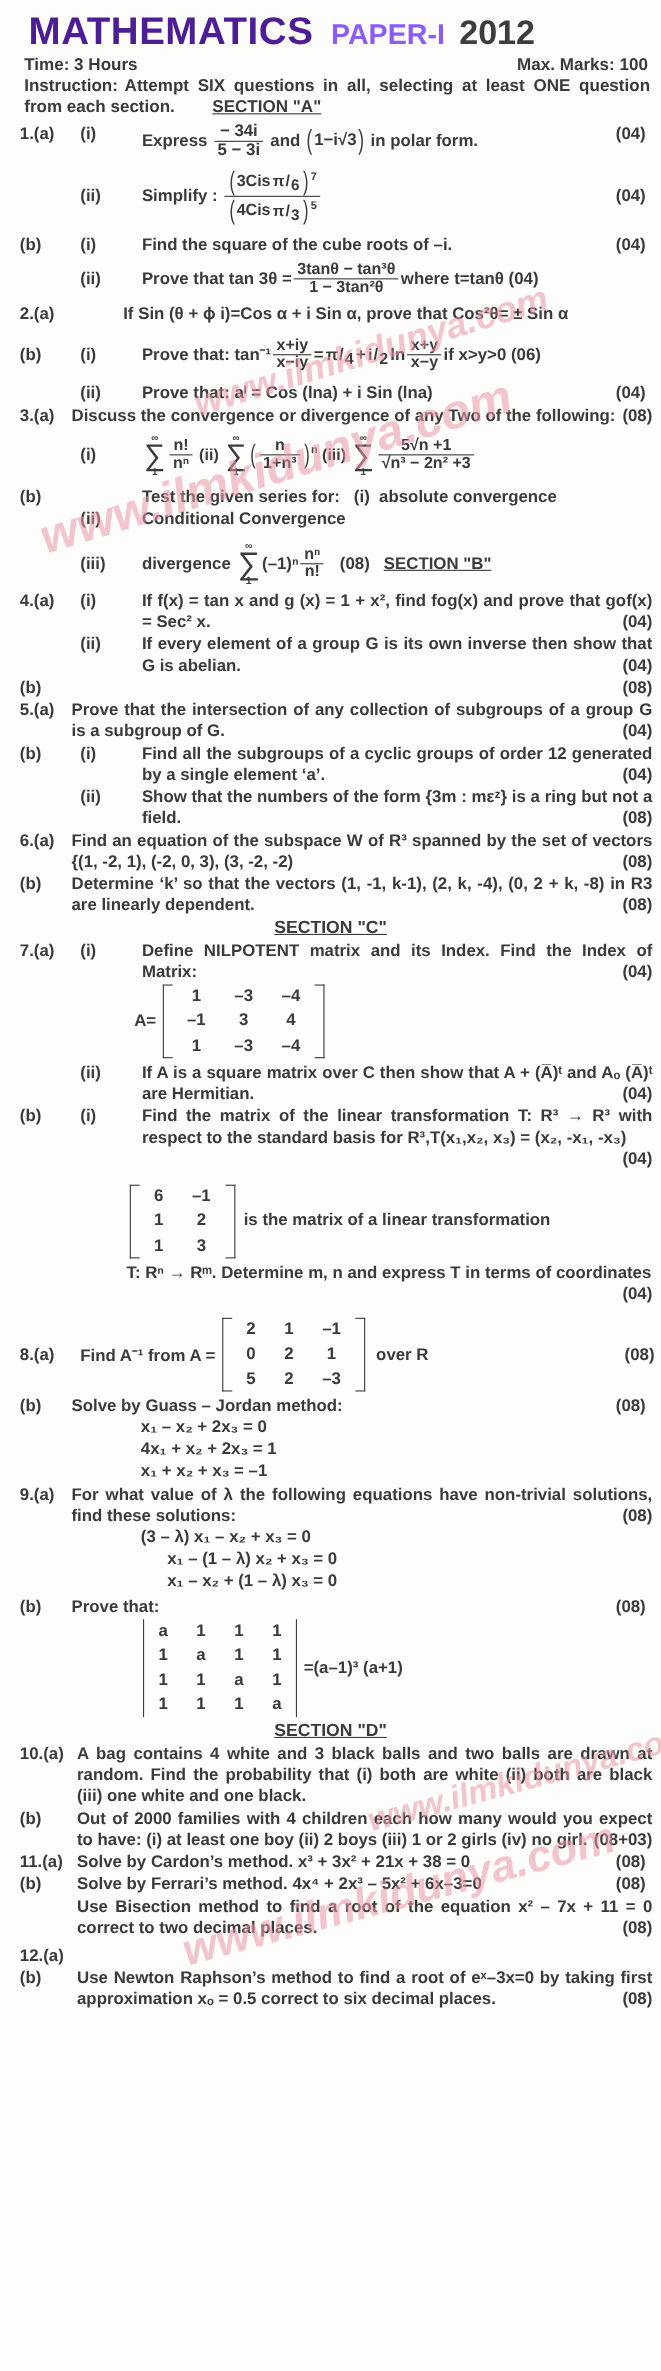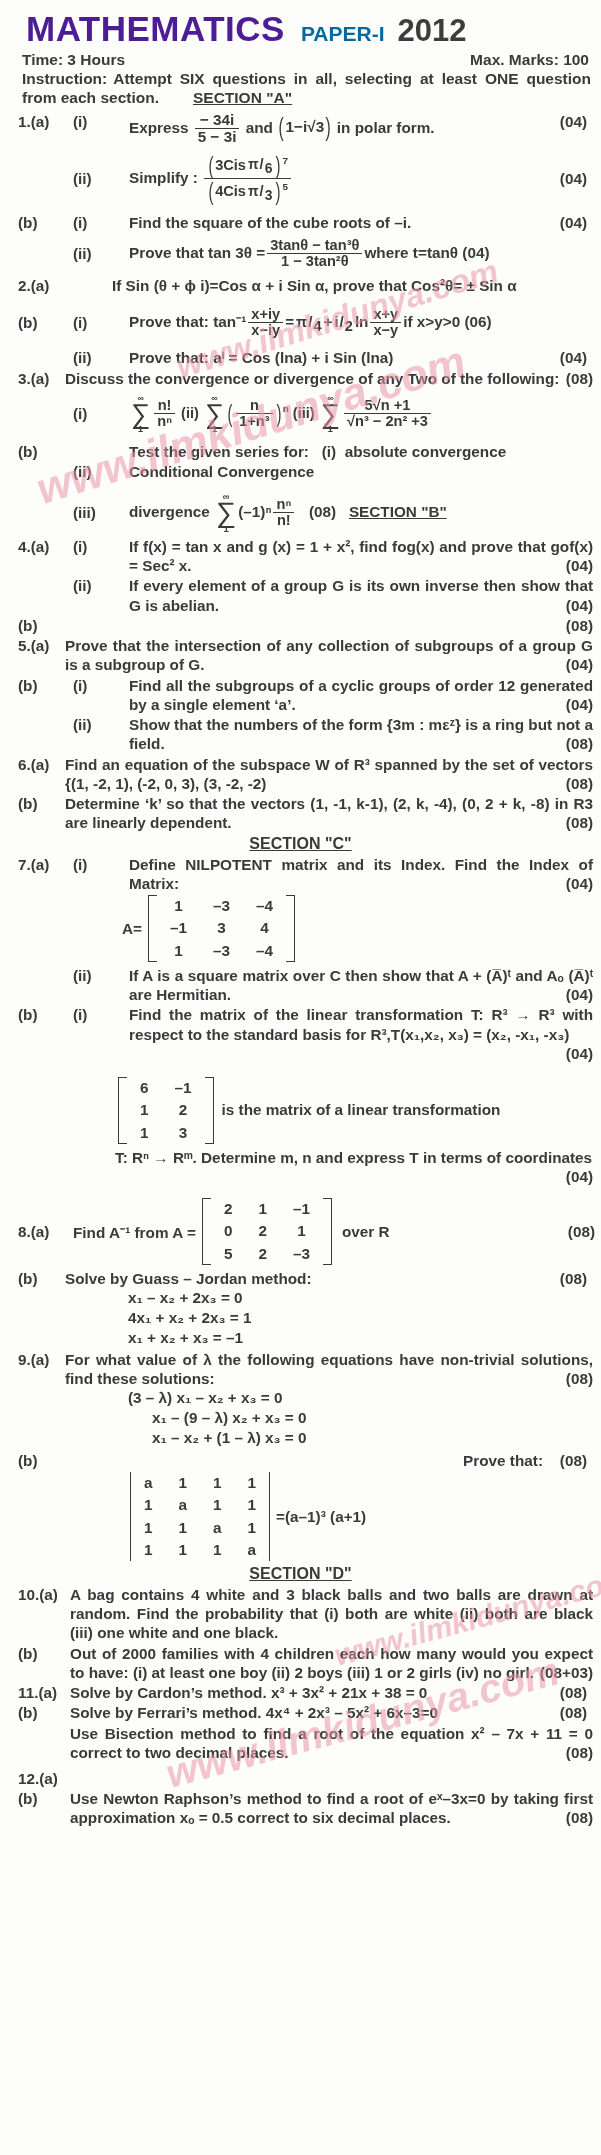--- a/index.html
+++ b/index.html
@@ -43,24 +43,24 @@
     align-items: baseline;
     padding: 9px 0 0 26px;
   }
   .hdr-main {
     font-size: 35px;
     font-weight: bold;
     letter-spacing: 0.5px;
     color: #4c1d95;
   }
   .hdr-paper {
-    font-size: 21px;
+    font-size: 26px;
     font-weight: bold;
     margin-left: 16px;
-    color: #0369a1;
+    color: #8b5cf6;
   }
   .hdr-year {
     font-size: 31px;
     font-weight: bold;
     margin-left: 13px;
     color: #3d3d3d;
   }
   .meta-row {
     display: flex;
     justify-content: space-between;
@@ -537,27 +537,27 @@
   </div>
 
   <div class="q" style="padding-top:2px;">
     <span class="qn">9.(a)</span>
     <span class="qbody just" style="padding-left:0;">
       <span>For what value of λ the following equations have non-trivial solutions, find these solutions:</span><span class="inlinemark">(08)</span>
     </span>
   </div>
   <div class="eqs">
     <div>(3 – λ) x₁ – x₂ + x₃ = 0</div>
-    <div style="padding-left:152px;">x₁ – (9 – λ) x₂ + x₃ = 0</div>
+    <div style="padding-left:152px;">x₁ – (1 – λ) x₂ + x₃ = 0</div>
     <div style="padding-left:152px;">x₁ – x₂ + (1 – λ) x₃ = 0</div>
   </div>
 
   <div class="q" style="padding-top:3px;">
     <span class="qn">(b)</span>
-    <span class="qbody" style="padding-left:0;text-align:right;">Prove that:</span>
+    <span class="qbody" style="padding-left:0;">Prove that:</span>
     <span class="marks">(08)</span>
   </div>
 
   <div class="matwrap" style="padding-left:130px;">
     <span class="mat">
       <span class="brk bar"></span>
       <table>
         <tbody>
             <tr>
           <td>a</td>

